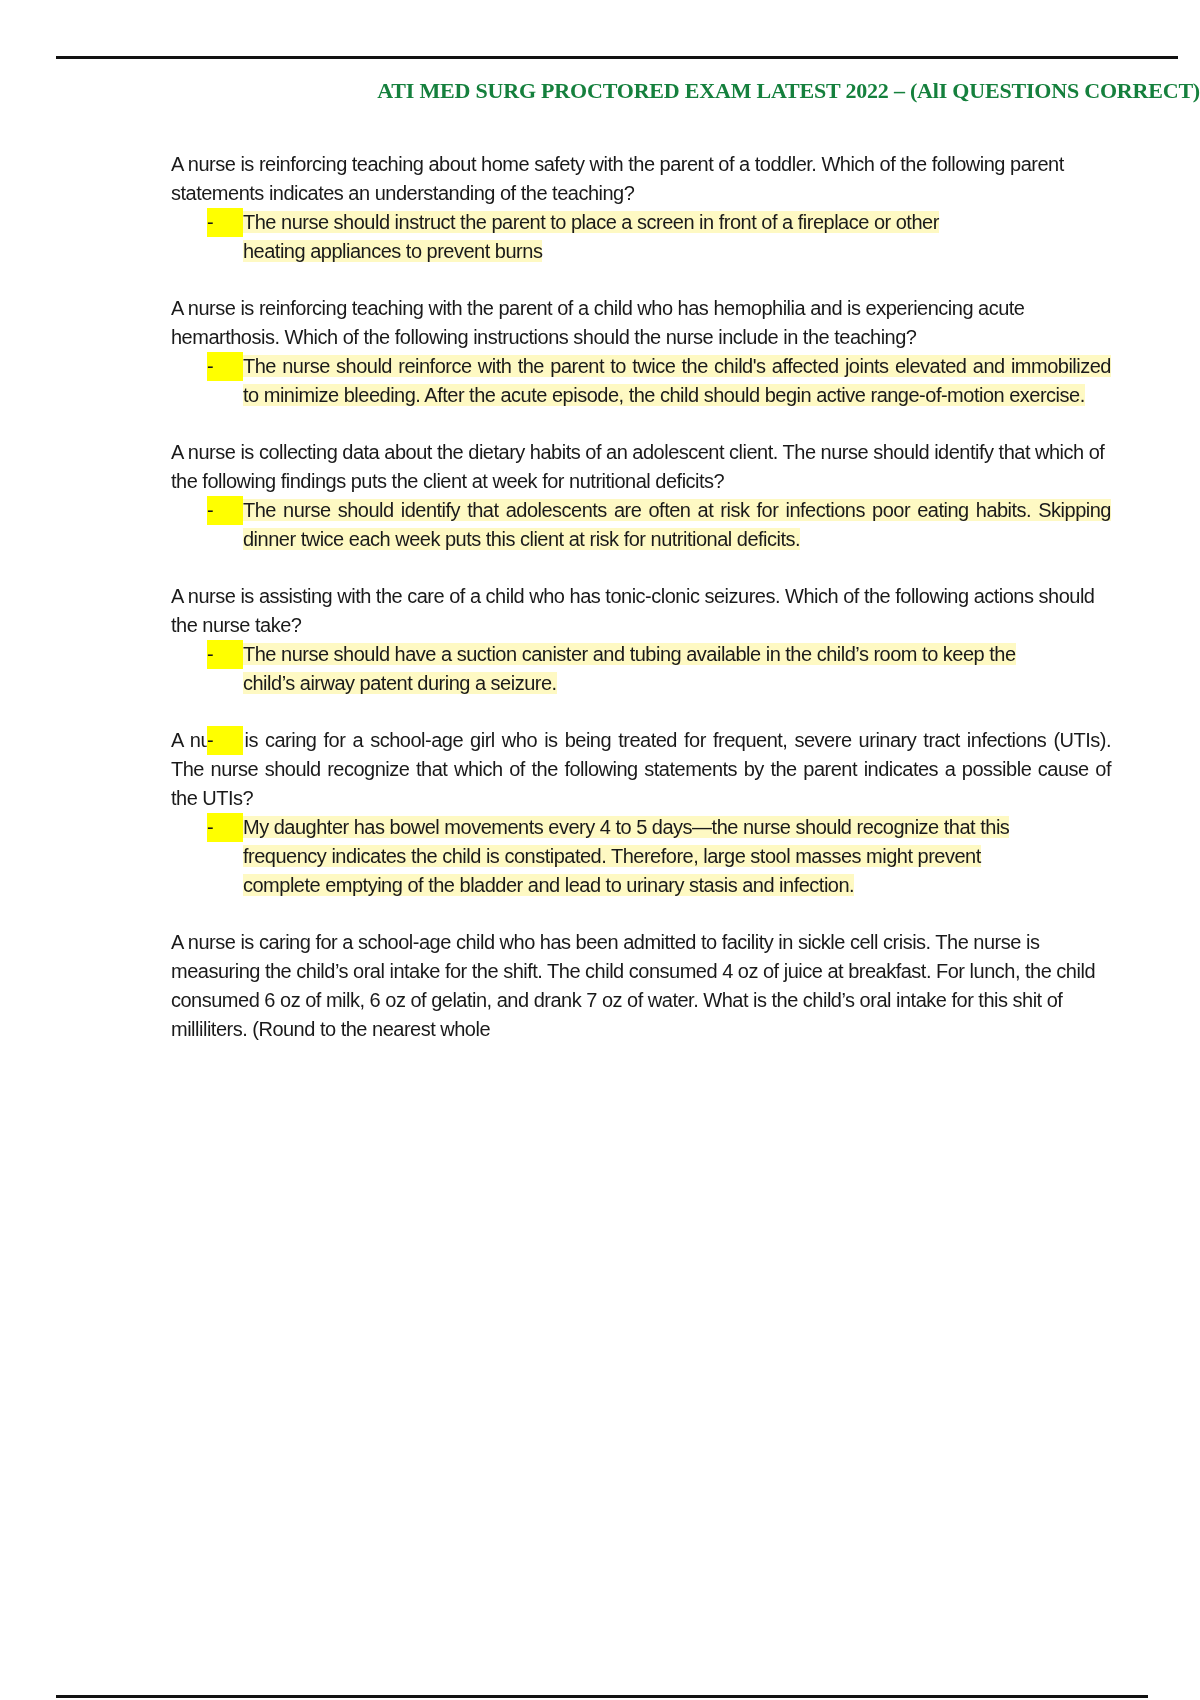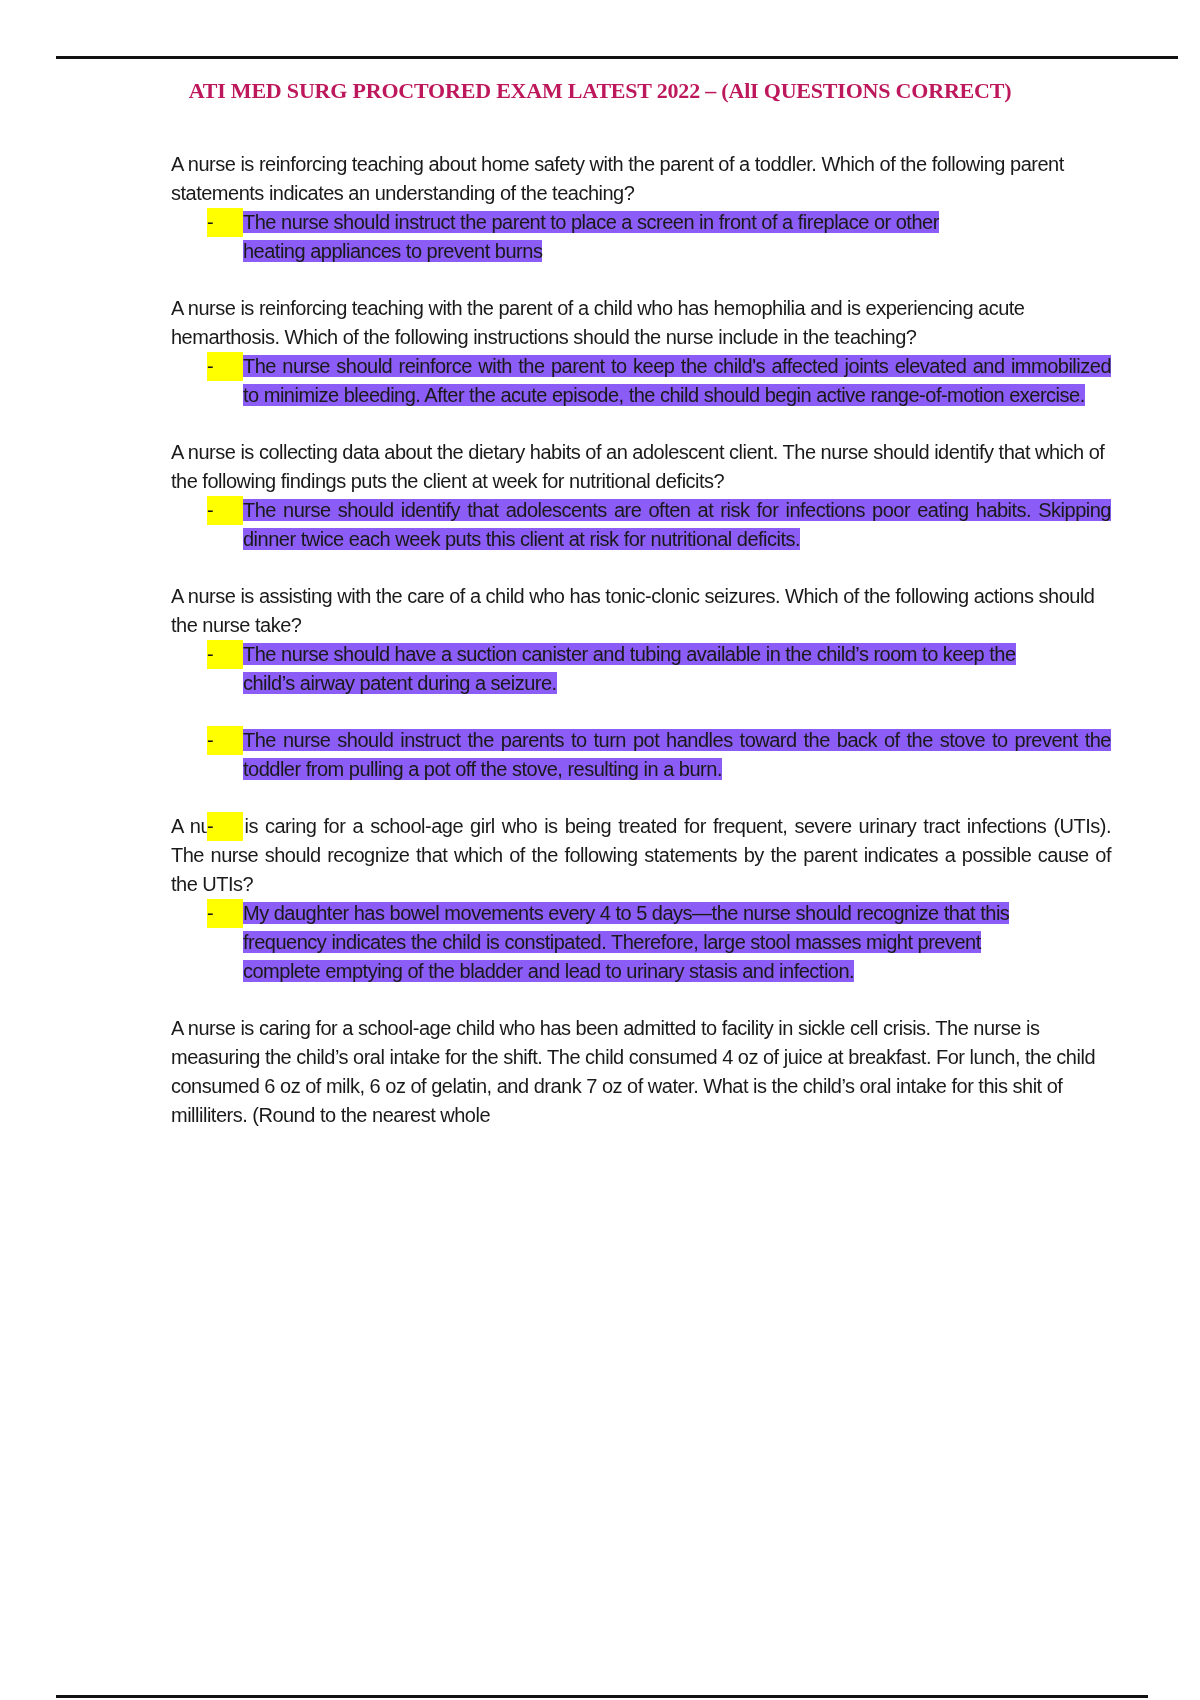--- a/index.html
+++ b/index.html
@@ -1,31 +1,31 @@
 <!DOCTYPE html>
 <html><head>
 <meta charset="utf-8">
 <style>
   html, body { margin: 0; padding: 0; background: #ffffff; }
   body { width: 1200px; height: 1700px; position: relative; overflow: hidden;
          font-family: "Liberation Sans", sans-serif; color: #1a1a1a; }
   .rule { position: absolute; left: 56px; width: 1122px; height: 3px; background: #111; }
   .rule.top { top: 56px; }
   .rule.bottom { top: 1695px; height: 3px; width: 1092px; }
-  .title { position: absolute; top: 78px; left: 0; width: 1200px; text-align: center;
+  .title { position: absolute; top: 78px; left: 0; width: 1200px; text-align: right;
            font-family: "Liberation Serif", serif; font-weight: bold; font-size: 22px;
-           color: #be185d; letter-spacing: -0.2px; }
+           color: #15803d; letter-spacing: -0.2px; }
   .content { position: absolute; top: 150px; left: 146px; width: 940px; margin-left: 25px; }
   .qa { margin-bottom: 28px; }
   .question { font-size: 20px; line-height: 29px; letter-spacing: -0.5px; margin: 0; }
   .question.bold { font-weight: normal; }
   .answer { position: relative; margin: 0 0 0 36px; padding-left: 36px; font-size: 20px;
             line-height: 29px; letter-spacing: -0.5px; }
   .answer .dash { position: absolute; left: 0; top: 0; background: #ffff00; width: 36px; }
-  .answer .text { background: #8b5cf6; box-decoration-break: clone; -webkit-box-decoration-break: clone; }
+  .answer .text { background: #fef9c3; box-decoration-break: clone; -webkit-box-decoration-break: clone; }
   .answer.justify { text-align: justify; }
 </style>
 </head>
 <body>
 
 <div class="rule top"></div>
 
 <div class="title">ATI MED SURG PROCTORED EXAM LATEST 2022 – (AlI QUESTIONS CORRECT)</div>
 
 <div class="content">
@@ -35,21 +35,21 @@
     <div class="answer" style="width:744px;">
       <span class="dash">-</span>
       <span class="text">The nurse should instruct the parent to place a screen in front of a fireplace or other heating appliances to prevent burns</span>
     </div>
   </div>
 
   <div class="qa">
     <p class="question">A nurse is reinforcing teaching with the parent of a child who has hemophilia and is experiencing acute hemarthosis. Which of the following instructions should the nurse include in the teaching?</p>
     <div class="answer justify">
       <span class="dash">-</span>
-      <span class="text">The nurse should reinforce with the parent to keep the child's affected joints elevated and immobilized to minimize bleeding. After the acute episode, the child should begin active range-of-motion exercise.</span>
+      <span class="text">The nurse should reinforce with the parent to twice the child's affected joints elevated and immobilized to minimize bleeding. After the acute episode, the child should begin active range-of-motion exercise.</span>
     </div>
   </div>
 
   <div class="qa">
     <p class="question">A nurse is collecting data about the dietary habits of an adolescent client. The nurse should identify that which of the following findings puts the client at week for nutritional deficits?</p>
     <div class="answer justify">
       <span class="dash">-</span>
       <span class="text">The nurse should identify that adolescents are often at risk for infections poor eating habits. Skipping dinner twice each week puts this client at risk for nutritional deficits.</span>
     </div>
   </div>
@@ -58,21 +58,20 @@
     <p class="question">A nurse is assisting with the care of a child who has tonic-clonic seizures. Which of the following actions should the nurse take?</p>
     <div class="answer" style="width:790px;">
       <span class="dash">-</span>
       <span class="text">The nurse should have a suction canister and tubing available in the child’s room to keep the child’s airway patent during a seizure.</span>
     </div>
   </div>
 
   <div class="qa">
     <div class="answer justify">
       <span class="dash">-</span>
-      <span class="text">The nurse should instruct the parents to turn pot handles toward the back of the stove to prevent the toddler from pulling a pot off the stove, resulting in a burn.</span>
     </div>
   </div>
 
   <div class="qa">
     <div class="answer" style="width:720px;">
       <span class="dash">-</span>
     </div>
   </div>
 
   <div class="qa">

